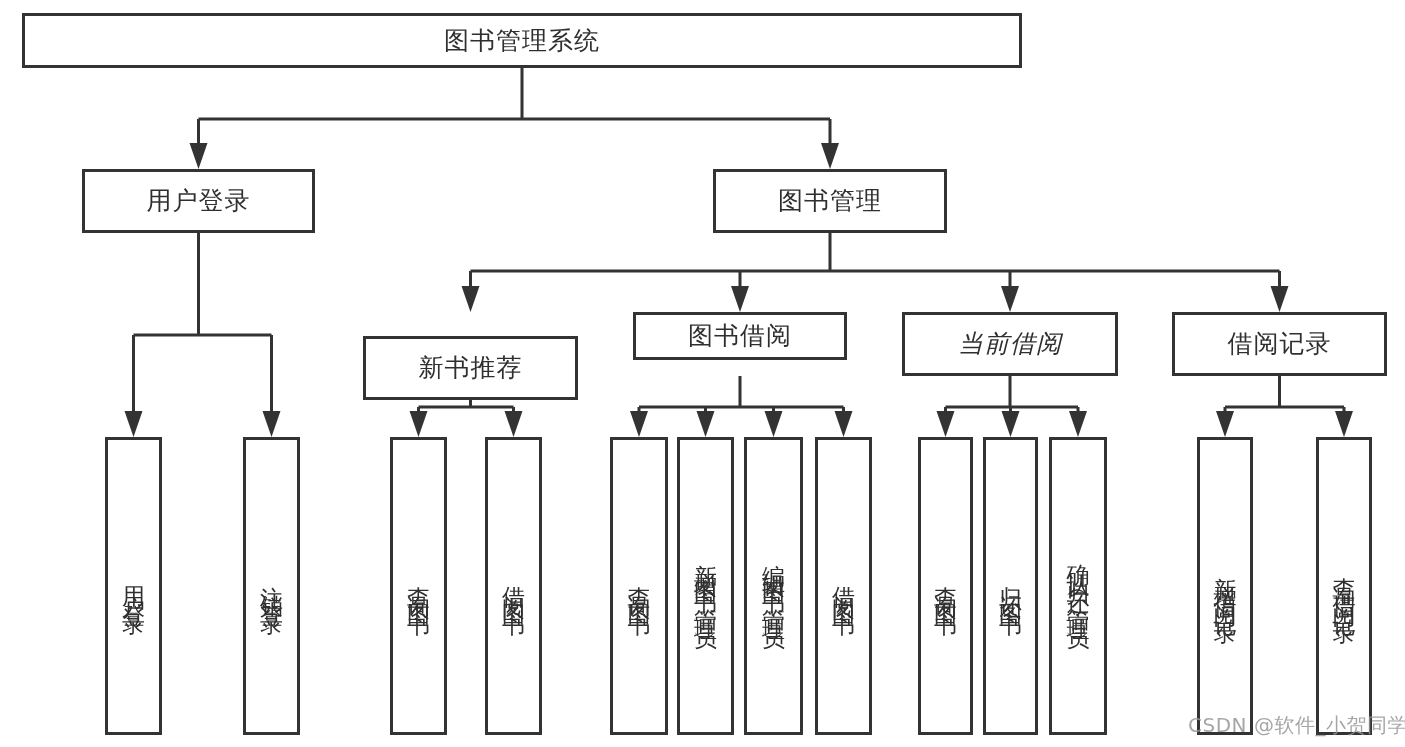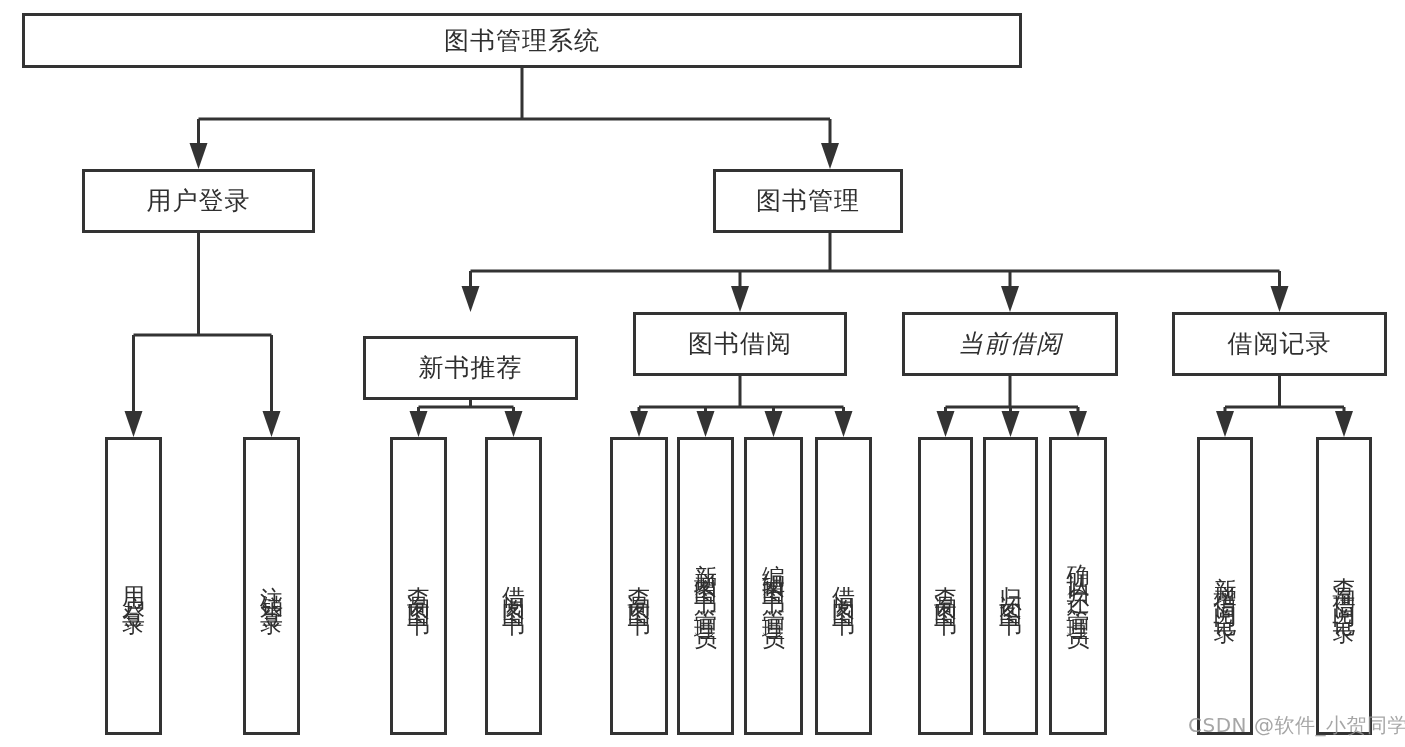--- a/index.html
+++ b/index.html
@@ -108,24 +108,24 @@
       <polygon points="1069,411 1087,411 1078,437"></polygon>
 
       <polygon points="1216,411 1234,411 1225,437"></polygon>
       <polygon points="1335,411 1353,411 1344,437"></polygon>
     </g>
   </svg>
 
   <div class="node h" style="left:22px; top:13px; width:1000px; height:55px;">图书管理系统</div>
 
   <div class="node h" style="left:82px; top:169px; width:233px; height:64px;">用户登录</div>
-  <div class="node h" style="left:713px; top:169px; width:190px; height:64px;">图书管理</div>
+  <div class="node h" style="left:713px; top:169px; width:234px; height:64px;">图书管理</div>
 
   <div class="node h" style="left:363px; top:312px; width:215px; height:64px;margin-top:24px;">新书推荐</div>
-  <div class="node h" style="left:633px; top:312px; width:214px; height:64px;">图书借阅</div>
+  <div class="node h" style="left:633px; top:312px; width:214px; height:48px;">图书借阅</div>
   <div class="node h" style="left:902px; top:312px; width:216px; height:64px;font-style:italic;">当前借阅</div>
   <div class="node h" style="left:1172px; top:312px; width:215px; height:64px;">借阅记录</div>
 
   <div class="node v" style="left:105px; top:437px; width:57px; height:298px;">用户登录</div>
   <div class="node v" style="left:243px; top:437px; width:57px; height:298px;">注销登录</div>
 
   <div class="node v" style="left:390px; top:437px; width:57px; height:298px;">查询图书</div>
   <div class="node v" style="left:485px; top:437px; width:57px; height:298px;">借阅图书</div>
 
   <div class="node v" style="left:610px; top:437px; width:58px; height:298px;">查询图书</div>

